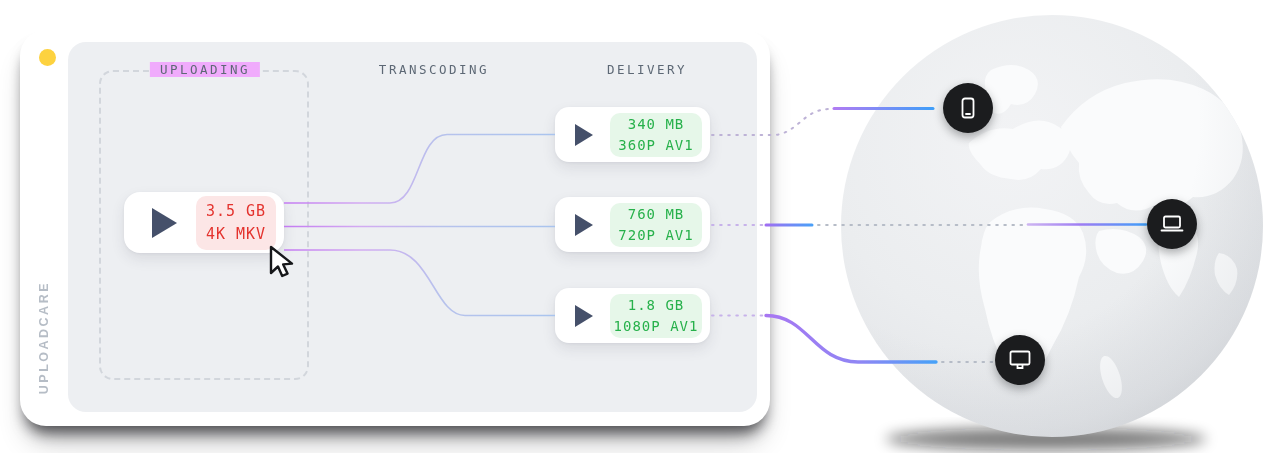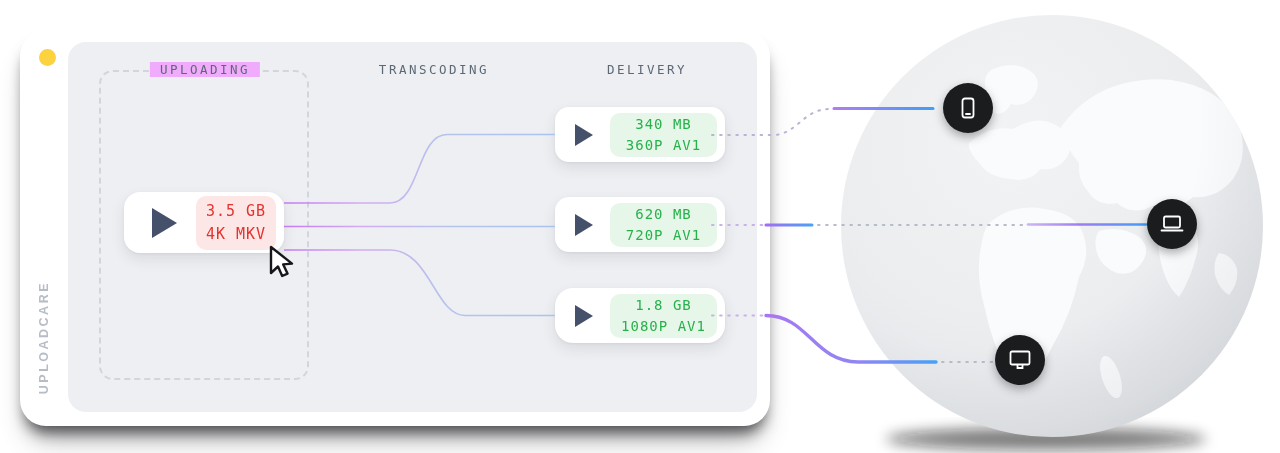--- a/index.html
+++ b/index.html
@@ -45,22 +45,22 @@
   .stage-transcoding { left:350px;margin-left:16px; }
   .stage-delivery    { left:579px; }
 
   
   .media-card {
     position:absolute; background:#ffffff; display:flex; align-items:center;
     box-shadow:0 6px 14px rgba(45,52,70,.10), 0 1px 3px rgba(45,52,70,.06);
     z-index:4;
   }
   .source-card { left:56px; top:150px; width:160px; height:61px; border-radius:16px; padding:0 8px 0 28px; gap:16px; }
-  .out-card    { left:487px; width:170px; height:55px; border-radius:14px; padding:0 8px 0 20px; gap:14px; }
-  .out-card-1 { top:65px; } .out-card-2 { top:155px; } .out-card-3 { top:246px;border-radius:18px; }
+  .out-card    { left:487px; width:155px; height:55px; border-radius:14px; padding:0 8px 0 20px; gap:14px; }
+  .out-card-1 { top:65px; } .out-card-2 { top:155px; } .out-card-3 { top:246px; }
 
   .play-tri { width:0; height:0; border-style:solid; border-color:transparent; }
   .play-big   { border-left:25px solid #45506a; border-top-width:15px; border-bottom-width:15px; }
   .play-small { border-left:18px solid #45506a; border-top-width:11px; border-bottom-width:11px; }
 
   .badge {
     border-radius:10px; text-align:center; display:flex; flex-direction:column;
     justify-content:center; flex:1 1 auto;
   }
   .badge-red   { background:#fce6e6; color:#e4332e; height:54px; font-size:15px; line-height:23px; letter-spacing:1px; }
@@ -144,21 +144,21 @@
       <div class="media-card out-card out-card-1">
         <span class="play-tri play-small"></span>
         <div class="badge badge-green">
           <span>340 MB</span>
           <span>360P AV1</span>
         </div>
       </div>
       <div class="media-card out-card out-card-2">
         <span class="play-tri play-small"></span>
         <div class="badge badge-green">
-          <span>620 MB</span>
+          <span>760 MB</span>
           <span>720P AV1</span>
         </div>
       </div>
       <div class="media-card out-card out-card-3">
         <span class="play-tri play-small"></span>
         <div class="badge badge-green">
           <span>1.8 GB</span>
           <span>1080P AV1</span>
         </div>
       </div>

